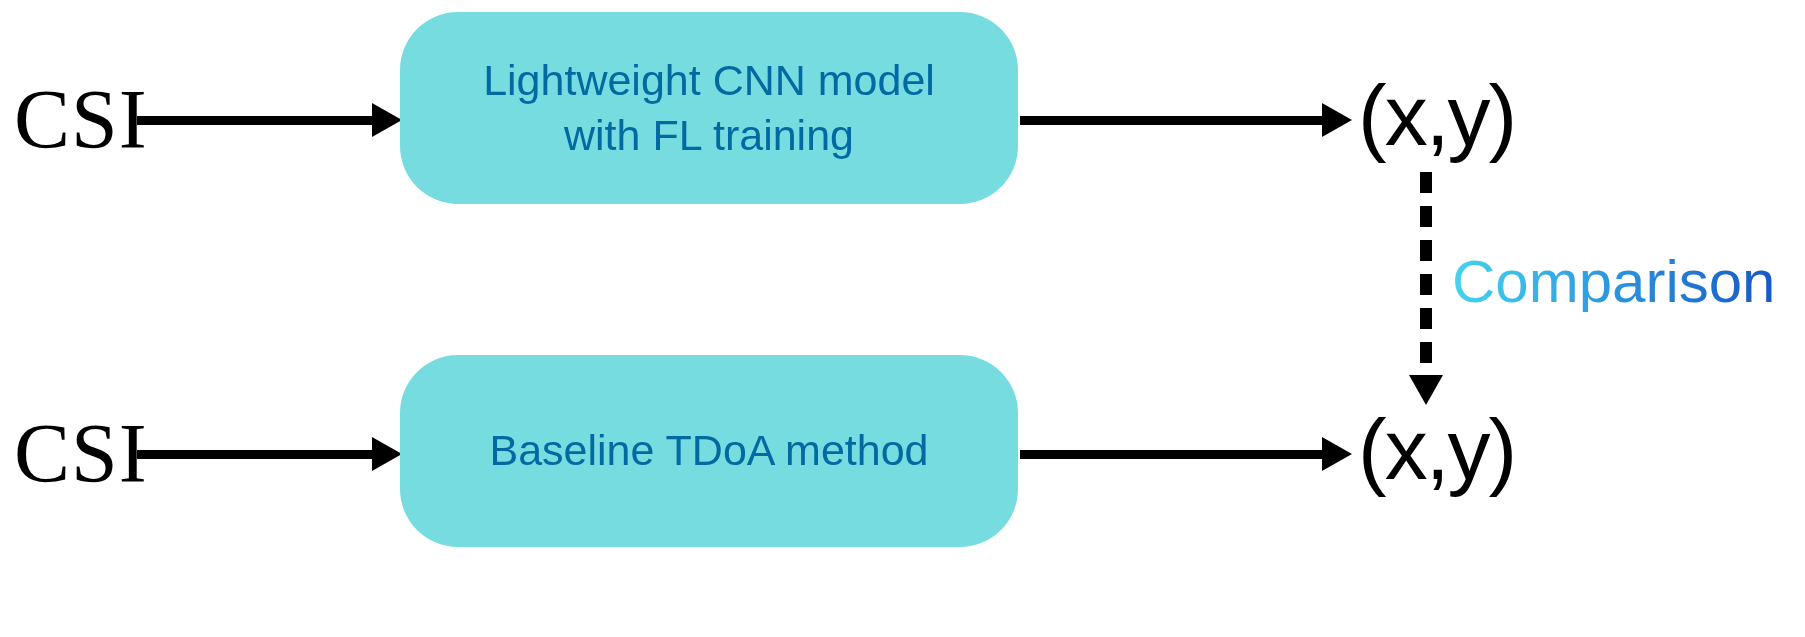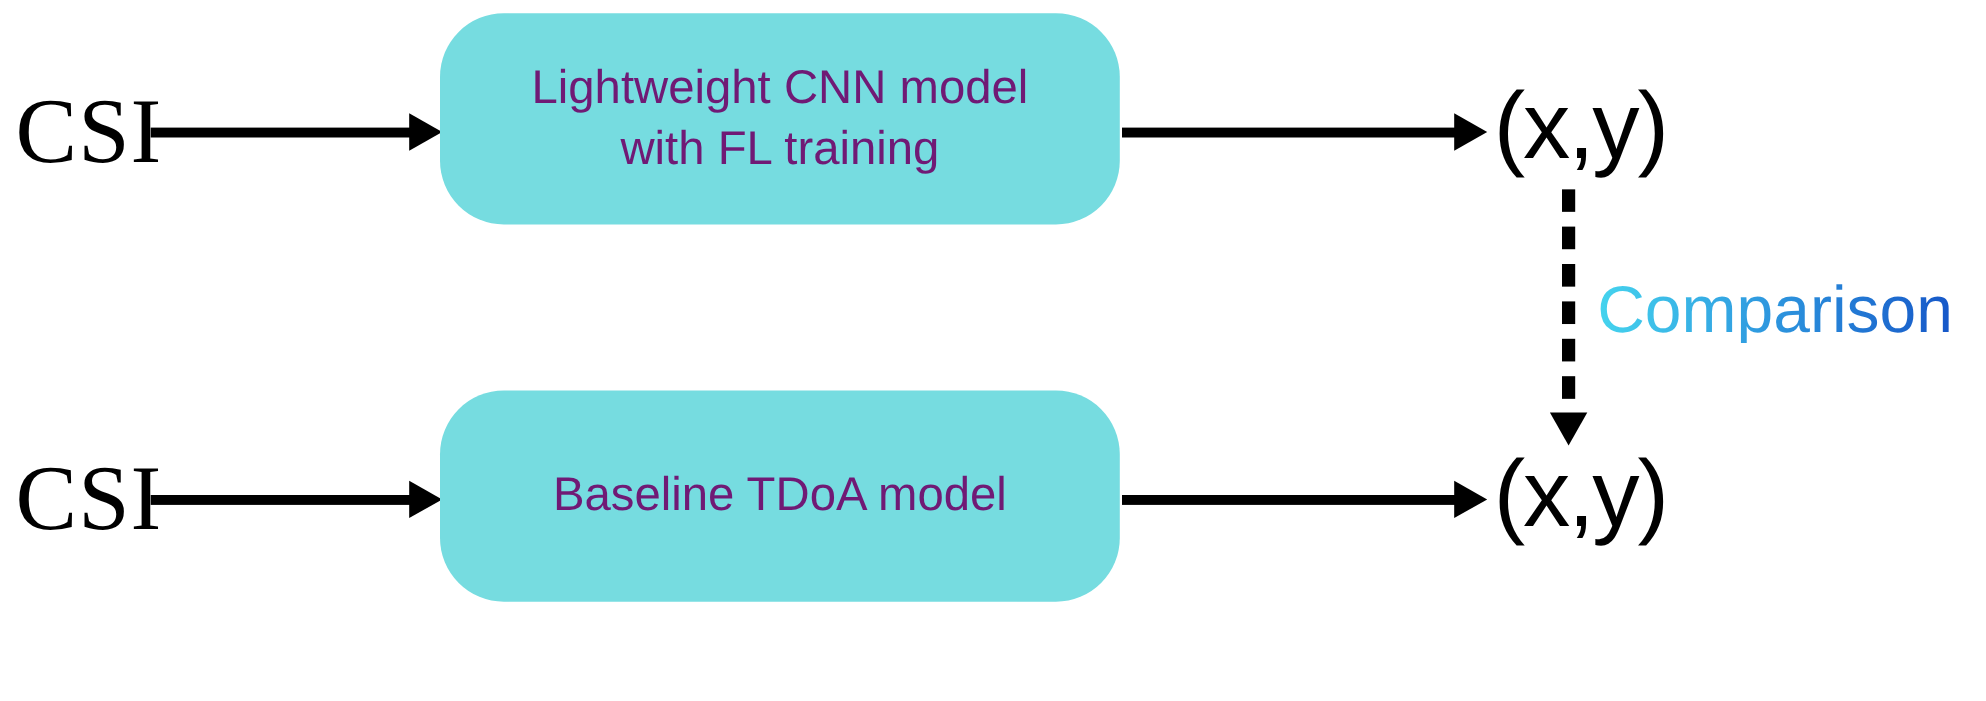--- a/index.html
+++ b/index.html
@@ -45,21 +45,21 @@
     display: flex;
     align-items: center;
     justify-content: center;
     text-align: center;
     box-sizing: border-box;
   }
   .process-box-text {
     font-family: "Liberation Sans", sans-serif;
     font-size: 43px;
     line-height: 1.28;
-    color: #701a75;
+    color: #0369a1;
     padding: 0 14px;
     white-space: pre-line;
   }
 
   
   .arrow-h {
     position: absolute;
     height: 34px;
   }
   .arrow-h .shaft {
@@ -153,21 +153,21 @@
   <div class="comparison-label" style="left:1452px; top:252px;text-align:right;">Comparison</div>
 
   <div class="io-label csi-label" style="left:14px; top:412px;">CSI</div>
 
   <div class="arrow-h" style="left:137px; top:437px; width:265px;">
     <div class="shaft" style="width:238px;"></div>
     <div class="head" style="left:235px;"></div>
   </div>
 
   <div class="process-box" style="left:400px; top:355px; width:618px; height:192px;">
-    <div class="process-box-text">Baseline TDoA model</div>
+    <div class="process-box-text">Baseline TDoA method</div>
   </div>
 
   <div class="arrow-h" style="left:1020px; top:437px; width:335px;">
     <div class="shaft" style="width:305px;"></div>
     <div class="head" style="left:302px;"></div>
   </div>
 
   <div class="io-label xy-label" style="left:1358px; top:406px;">(x,y)</div>
 
 </div>

